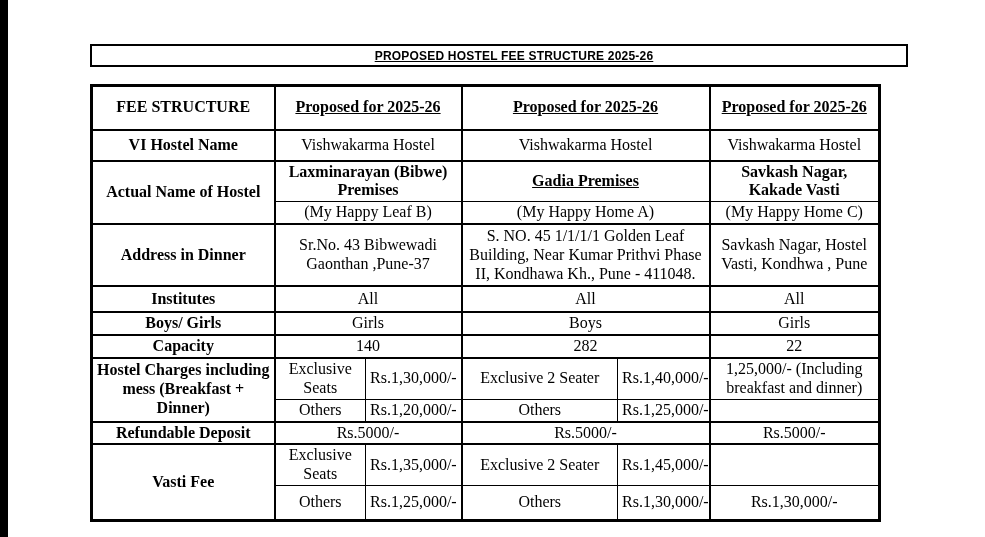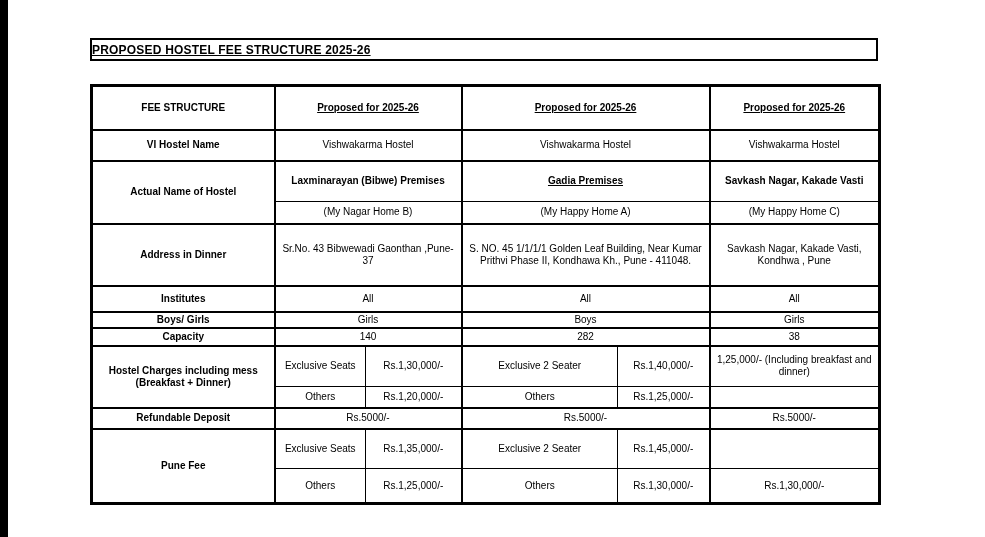--- a/index.html
+++ b/index.html
@@ -12,48 +12,51 @@
     position: relative;
   }
   .edge-strip {
     position: absolute;
     left: 0; top: 0;
     width: 8px; height: 537px;
     background: #000;
   }
   .title-box {
     position: absolute;
-    left: 90px; top: 38px;
+    left: 90px; top: 44px;
     width: 784px; height: 19px;
     border: 2px solid #000;
     display: flex;
     align-items: center;
+    justify-content: center;
+    padding-left: 30px;
   }
   .title-box span {
     font-size: 12px;
     font-weight: bold;
     text-decoration: underline;
     letter-spacing: 0.2px;
   }
   table.fee {
     position: absolute;
     left: 90px; top: 84px;
     width: 788px;
     border-collapse: collapse;
     table-layout: fixed;
     border: 3px solid #000;
   }
   table.fee td {
     border: 2px solid #000;
     text-align: center;
     vertical-align: middle;
-    font-size: 10px;
+    font-size: 16px;
     line-height: 1.18;
     padding: 1px 4px;
     overflow: hidden;
+    font-family: Liberation Serif, serif;
   }
   .bold { font-weight: bold; }
   .ul { text-decoration: underline; }
   
   .thinB { border-bottom-width: 1px !important; }
   .thinT { border-top-width: 1px !important; }
   .thinR { border-right-width: 1px !important; }
   .thinL { border-left-width: 1px !important; }
 </style>
 </head>
@@ -91,51 +94,51 @@
   </tr>
 
   <tr style="height:41px">
     <td rowspan="2" class="bold">Actual Name of Hostel</td>
     <td colspan="2" class="bold thinB">Laxminarayan (Bibwe) Premises</td>
     <td colspan="2" class="bold ul thinB">Gadia Premises</td>
     <td class="bold thinB">Savkash Nagar, Kakade Vasti</td>
   </tr>
 
   <tr style="height:22px">
-    <td colspan="2" class="thinT">(My Nagar Home B)</td>
+    <td colspan="2" class="thinT">(My Happy Leaf B)</td>
     <td colspan="2" class="thinT">(My Happy Home A)</td>
     <td class="thinT">(My Happy Home C)</td>
   </tr>
 
   <tr style="height:62px">
     <td class="bold">Address in Dinner</td>
     <td colspan="2">Sr.No. 43 Bibwewadi Gaonthan ,Pune-37</td>
     <td colspan="2">S. NO. 45 1/1/1/1 Golden Leaf Building, Near Kumar Prithvi Phase II, Kondhawa Kh., Pune - 411048.</td>
-    <td>Savkash Nagar, Kakade Vasti, Kondhwa , Pune</td>
+    <td>Savkash Nagar, Hostel Vasti, Kondhwa , Pune</td>
   </tr>
 
   <tr style="height:26px">
     <td class="bold">Institutes</td>
     <td colspan="2">All</td>
     <td colspan="2">All</td>
     <td>All</td>
   </tr>
 
   <tr style="height:16px">
     <td class="bold">Boys/ Girls</td>
     <td colspan="2">Girls</td>
     <td colspan="2">Boys</td>
     <td>Girls</td>
   </tr>
 
   <tr style="height:18px">
     <td class="bold">Capacity</td>
     <td colspan="2">140</td>
     <td colspan="2">282</td>
-    <td>38</td>
+    <td>22</td>
   </tr>
 
   <tr style="height:41px">
     <td rowspan="2" class="bold">Hostel Charges including mess (Breakfast + Dinner)</td>
     <td class="thinB thinR">Exclusive Seats</td>
     <td class="thinB thinL">Rs.1,30,000/-</td>
     <td class="thinB thinR">Exclusive 2 Seater</td>
     <td class="thinB thinL">Rs.1,40,000/-</td>
     <td class="thinB">1,25,000/- (Including breakfast and dinner)</td>
   </tr>
@@ -149,21 +152,21 @@
   </tr>
 
   <tr style="height:21px">
     <td class="bold">Refundable Deposit</td>
     <td colspan="2">Rs.5000/-</td>
     <td colspan="2">Rs.5000/-</td>
     <td>Rs.5000/-</td>
   </tr>
 
   <tr style="height:40px">
-    <td rowspan="2" class="bold">Pune Fee</td>
+    <td rowspan="2" class="bold">Vasti Fee</td>
     <td class="thinB thinR">Exclusive Seats</td>
     <td class="thinB thinL">Rs.1,35,000/-</td>
     <td class="thinB thinR">Exclusive 2 Seater</td>
     <td class="thinB thinL">Rs.1,45,000/-</td>
     <td class="thinB"></td>
   </tr>
 
   <tr style="height:35px">
     <td class="thinT thinR">Others</td>
     <td class="thinT thinL">Rs.1,25,000/-</td>

